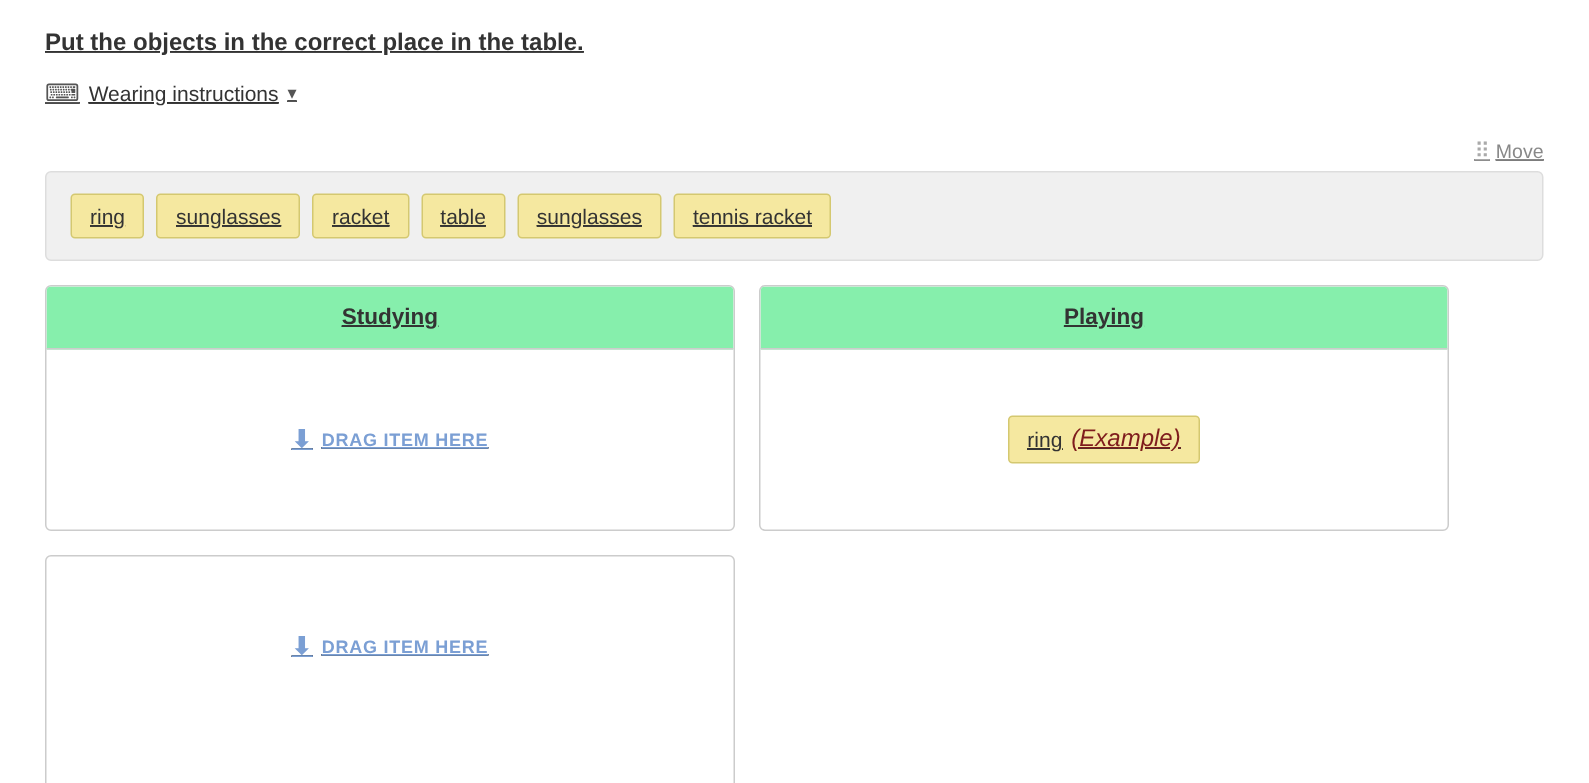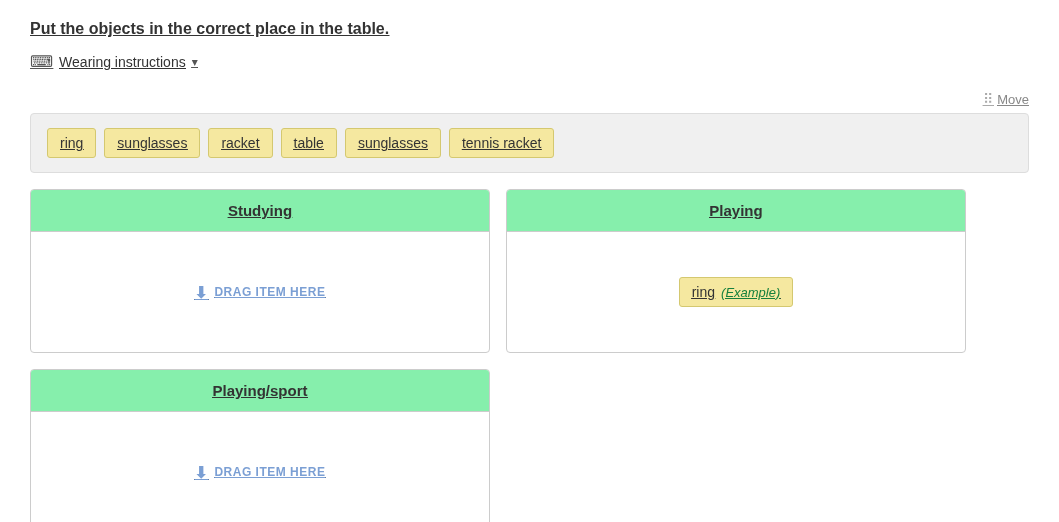--- a/index.html
+++ b/index.html
@@ -119,23 +119,23 @@
       background: #f5e8a0;
       border: 1px solid #d4c870;
       border-radius: 3px;
       padding: 6px 12px;
       font-size: 14px;
       display: flex;
       align-items: center;
       gap: 6px;
     }
     .example-label {
-      color: #15803d;
+      color: #7f1d1d;
       font-style: italic;
-      font-size: 13px;
+      font-size: 16px;
     }
   </style>
 </head>
 <body>
 
 <p class="instruction-title">Put the objects in the correct place in the table.</p>
 
 <div class="keyboard-instructions">
   <span class="keyboard-icon">⌨</span>
   <span>Wearing instructions</span>
@@ -175,21 +175,20 @@
         <span>ring</span>
         <span class="example-label">(Example)</span>
       </div>
     </div>
   </div>
 
 </div>
 
 <div style="margin-top:16px;">
   <div class="drop-table">
-    <div class="drop-table-header">Playing/sport</div>
     <div class="drop-table-body">
       <div class="drag-placeholder">
         <span class="drag-placeholder-icon">⬇</span>
         <span>DRAG ITEM HERE</span>
       </div>
     </div>
   </div>
 </div>
 
 </body></html>

